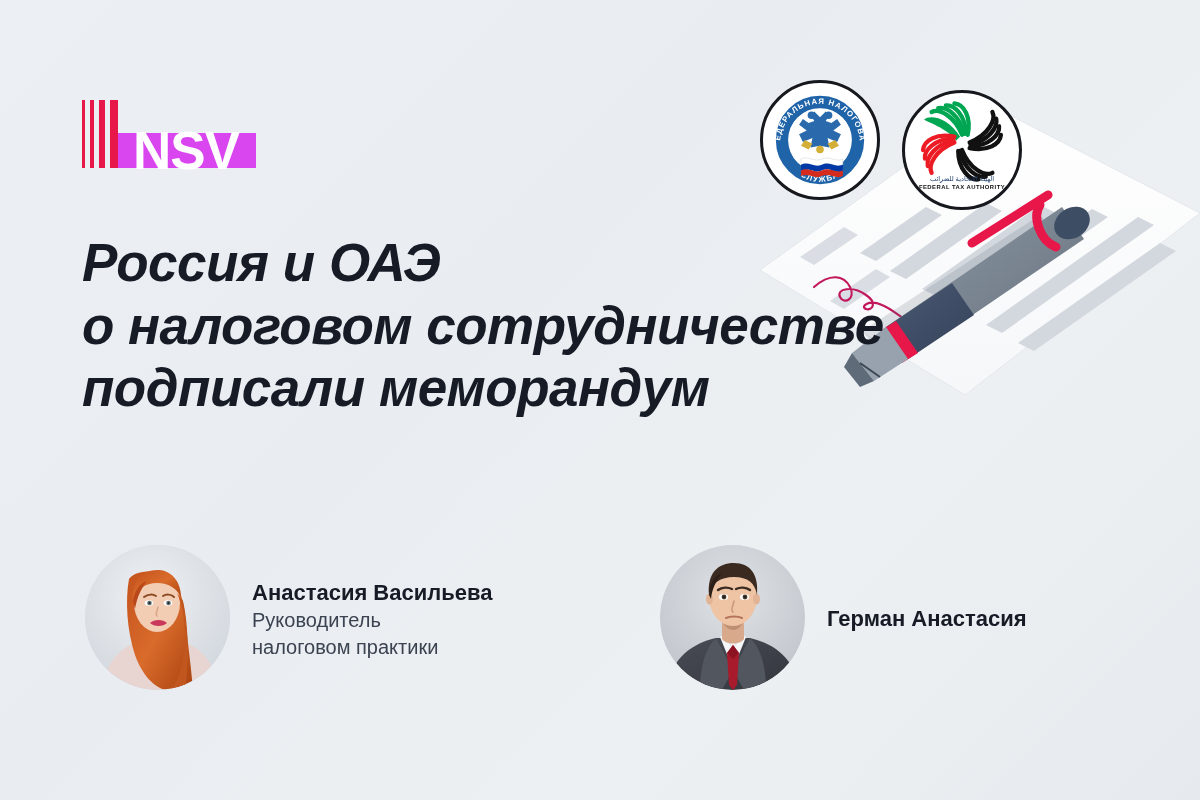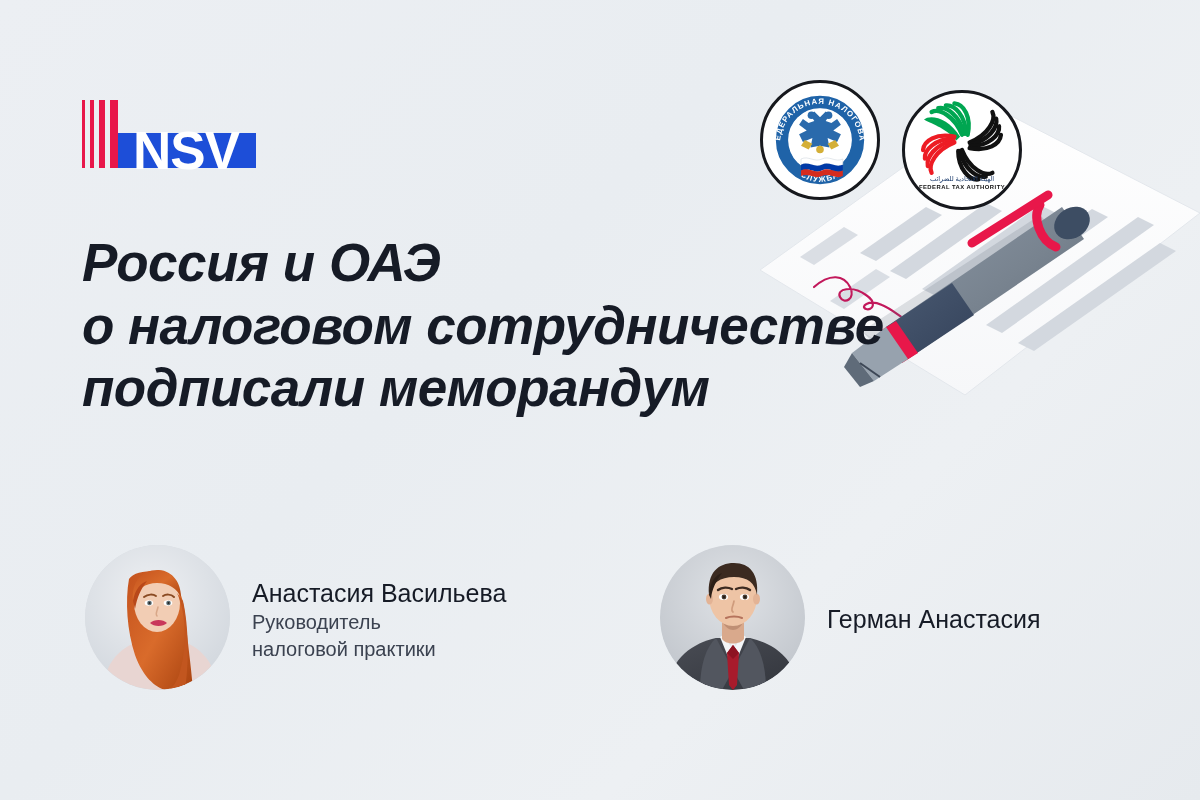--- a/index.html
+++ b/index.html
@@ -13,21 +13,21 @@
   
   .logo-wrap { position:absolute; left:82px; top:100px; display:flex; align-items:stretch; height:68px; }
   .logo-stripes { display:flex; align-items:stretch; gap:0; }
   .logo-stripes i { display:block; background:#E8174A; height:100%; }
   .logo-stripes i.s1 { width:3px; }
   .logo-stripes i.g  { width:5px; background:transparent; }
   .logo-stripes i.s2 { width:4px; }
   .logo-stripes i.s3 { width:6px; }
   .logo-stripes i.s4 { width:8px; }
   .logo-box {
-    background:#1d4ed8; color:#ffffff; display:flex; align-items:center; justify-content:center;
+    background:#d946ef; color:#ffffff; display:flex; align-items:center; justify-content:center;
     padding:0 16px 0 14px; min-width:138px;
     font-size:53px; font-weight:bold; letter-spacing:-1px; line-height:1;
     font-family:"Liberation Sans", sans-serif;
     margin-top:33px;
   }
 
   
   .headline {
     position:absolute; left:82px; top:232px; width:990px;
     font-size:53px; font-weight:bold; line-height:1.18;
@@ -46,21 +46,21 @@
   .emblem svg { display:block; width:100%; height:100%; border-radius:50%; }
 
   
   .person { position:absolute; display:flex; align-items:center; gap:22px; }
   .person.p1 { left:85px; top:545px; }
   .person.p2 { left:660px; top:545px; }
   .avatar { width:145px; height:145px; border-radius:50%; overflow:hidden; flex:0 0 145px;
             background:#d9dde2; position:relative; }
   .avatar svg { display:block; width:100%; height:100%; }
   .ptext { padding-top:4px; }
-  .pname { font-size:25px; font-weight:normal; color:#161b26; line-height:1.3; white-space:nowrap; }
+  .pname { font-size:22px; font-weight:bold; color:#161b26; line-height:1.3; white-space:nowrap; }
   .prole { font-size:20px; font-weight:normal; color:#3b4250; line-height:1.33; }
   .prole div { white-space:nowrap; }
 </style>
 </head>
 <body>
 
 <div class="logo-wrap">
   <div class="logo-stripes">
     <i class="s1"></i>
       <i class="g"></i>
@@ -269,21 +269,21 @@
         <path d="M73,62 C72,67 70,69 72,71" stroke="#d8a788" stroke-width="1.5" fill="none" stroke-linecap="round"></path>
 
         <path d="M65,78 C69,74 78,74 82,78 C78,82 69,82 65,78 Z" fill="#c9375a"></path>
       </g>
     </svg>
   </div>
   <div class="ptext">
     <div class="pname">Анастасия Васильева</div>
     <div class="prole">
       <div>Руководитель</div>
-      <div>налоговой практики</div>
+      <div>налоговом практики</div>
     </div>
   </div>
 </div>
 
 <div class="person p2">
   <div class="avatar">
     <svg viewBox="0 0 145 145" xmlns="http://www.w3.org/2000/svg">
       <defs>
         <radialGradient id="bg2" cx="50%" cy="35%" r="85%">
           <stop offset="0%" stop-color="#dfe2e6"></stop>

